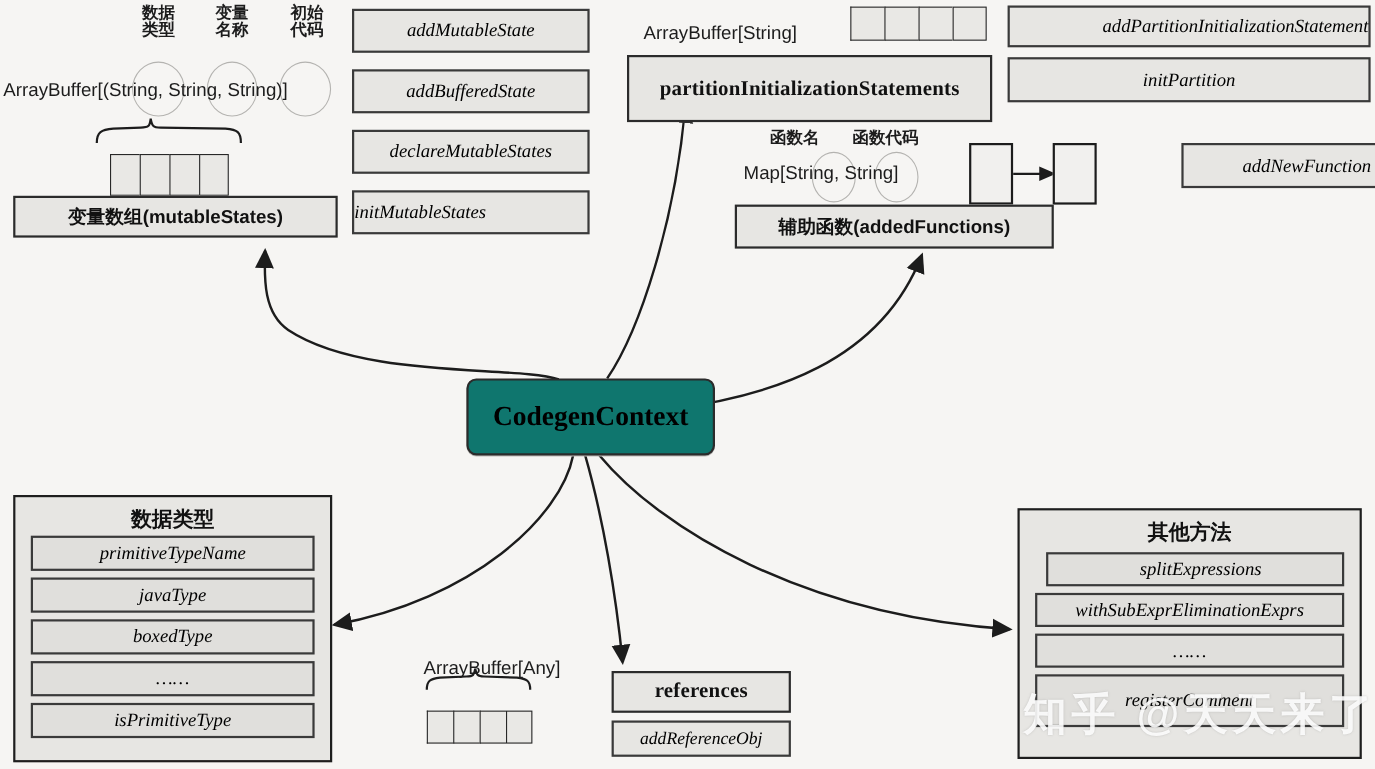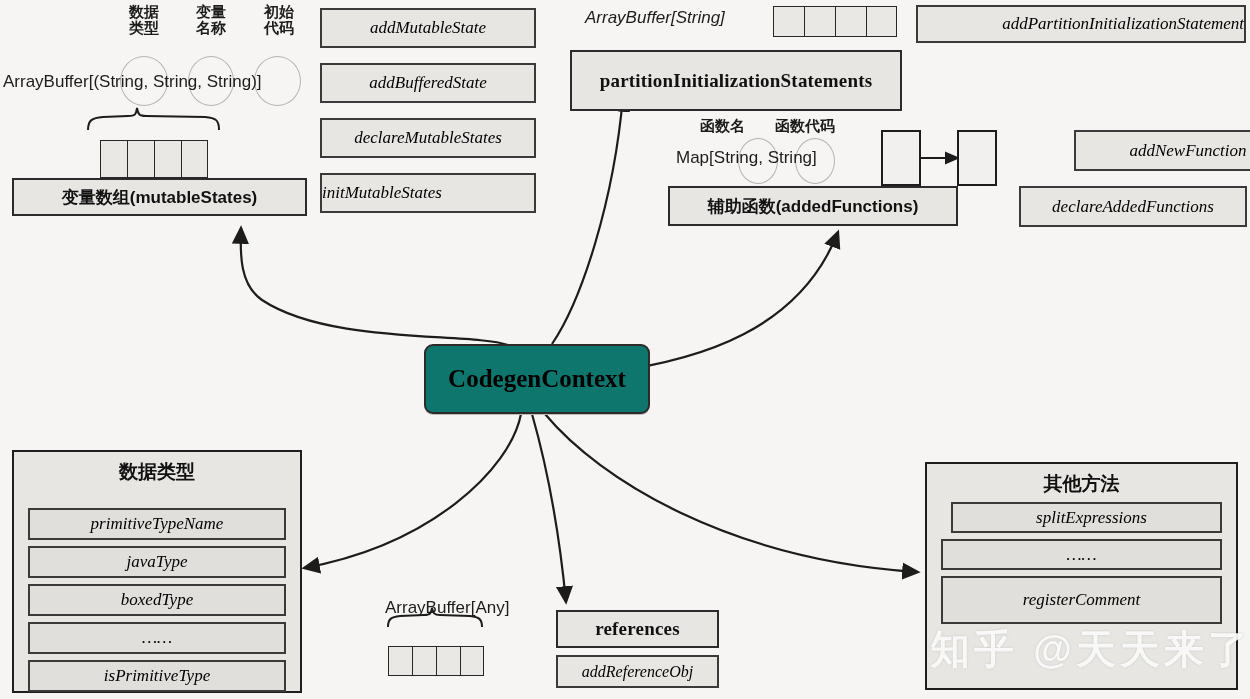--- a/index.html
+++ b/index.html
@@ -187,36 +187,39 @@
   <div class="abs method" style="left:320px;top:63px;width:216px;height:40px;display:flex;align-items:center;justify-content:center;">
     <span>addBufferedState</span>
   </div>
   <div class="abs method" style="left:320px;top:118px;width:216px;height:40px;display:flex;align-items:center;justify-content:center;">
     <span>declareMutableStates</span>
   </div>
   <div class="abs method" style="left:320px;top:173px;width:216px;height:40px;display:flex;align-items:center;justify-content:flex-start;">
     <span>initMutableStates</span>
   </div>
 
-  <div class="abs plainlabel" style="left:585px;top:8px;font-style:italic;">ArrayBuffer[String]</div>
+  <div class="abs plainlabel" style="left:585px;top:20px;">ArrayBuffer[String]</div>
 
   <div class="abs cells" style="left:773px;top:6px;">
     <div style="width:31px;height:31px;"></div>
     <div style="width:31px;height:31px;"></div>
     <div style="width:31px;height:31px;"></div>
     <div style="width:31px;height:31px;"></div>
   </div>
 
   <div class="abs box titlebox" style="left:570px;top:50px;width:332px;height:61px;">
     <span>partitionInitializationStatements</span>
   </div>
 
   <div class="abs method" style="left:916px;top:5px;width:330px;height:38px;display:flex;align-items:center;justify-content:flex-end;">
     <span>addPartitionInitializationStatement</span>
   </div>
+  <div class="abs method" style="left:916px;top:52px;width:330px;height:41px;display:flex;align-items:center;justify-content:center;">
+    <span>initPartition</span>
+  </div>
 
   <div class="abs cnsmall" style="left:700px;top:118px;">
     <span>函数名</span>
   </div>
   <div class="abs cnsmall" style="left:775px;top:118px;">
     <span>函数代码</span>
   </div>
 
   <div class="abs circle" style="left:738px;top:138px;width:40px;height:46px;"></div>
   <div class="abs circle" style="left:795px;top:138px;width:40px;height:46px;"></div>
@@ -226,30 +229,27 @@
   <div class="abs" style="left:881px;top:130px;width:40px;height:56px;background:#f1f0ee;border:2px solid #1c1c1c;box-sizing:border-box;"></div>
   <div class="abs" style="left:957px;top:130px;width:40px;height:56px;background:#f1f0ee;border:2px solid #1c1c1c;box-sizing:border-box;"></div>
 
   <div class="abs box cnbold" style="left:668px;top:186px;width:290px;height:40px;">
     <span>辅助函数(addedFunctions)</span>
   </div>
 
   <div class="abs method" style="left:1074px;top:130px;width:228px;height:41px;display:flex;align-items:center;justify-content:center;">
     <span>addNewFunction</span>
   </div>
-  <div class="abs method" style="left:1019px;top:186px;width:228px;height:41px;display:flex;align-items:center;justify-content:center;">
-    <span>declareAddedFunctions</span>
-  </div>
 
   <div class="abs center-node" style="left:424px;top:344px;width:226px;height:70px;">
     <span>CodegenContext</span>
   </div>
 
   <div class="abs panel" style="left:12px;top:450px;width:290px;height:243px;padding:0;">
-    <div class="panel-title" style="margin-top:7px;margin-bottom:23px;">数据类型</div>
+    <div class="panel-title" style="margin-top:7px;margin-bottom:2px;">数据类型</div>
     <div class="panel-item" style="margin:0 14px 6px 14px;height:32px;">
       <span>primitiveTypeName</span>
     </div>
     <div class="panel-item" style="margin:0 14px 6px 14px;height:32px;">
       <span>javaType</span>
     </div>
     <div class="panel-item" style="margin:0 14px 6px 14px;height:32px;">
       <span>boxedType</span>
     </div>
     <div class="panel-item" style="margin:0 14px 6px 14px;height:32px;">
@@ -275,20 +275,23 @@
   <div class="abs method" style="left:556px;top:655px;width:163px;height:33px;display:flex;align-items:center;justify-content:center;font-size:16px;">
     <span>addReferenceObj</span>
   </div>
 
   <div class="abs panel" style="left:925px;top:462px;width:313px;height:228px;">
     <div class="panel-title" style="margin-top:7px;margin-bottom:5px;">其他方法</div>
     <div class="panel-item" style="margin:0 14px 6px 24px;height:31px;padding-left:10px;">
       <span>splitExpressions</span>
     </div>
     <div class="panel-item" style="margin:0 14px 6px 14px;height:31px;">
+      <span>withSubExprEliminationExprs</span>
+    </div>
+    <div class="panel-item" style="margin:0 14px 6px 14px;height:31px;">
       <span>……</span>
     </div>
     <div class="panel-item" style="margin:0 14px 0 14px;height:48px;">
       <span>registerComment</span>
     </div>
   </div>
 
   <div class="wm" style="left:930px;top:622px;">知乎 @天天来了</div>
 
 </div>

